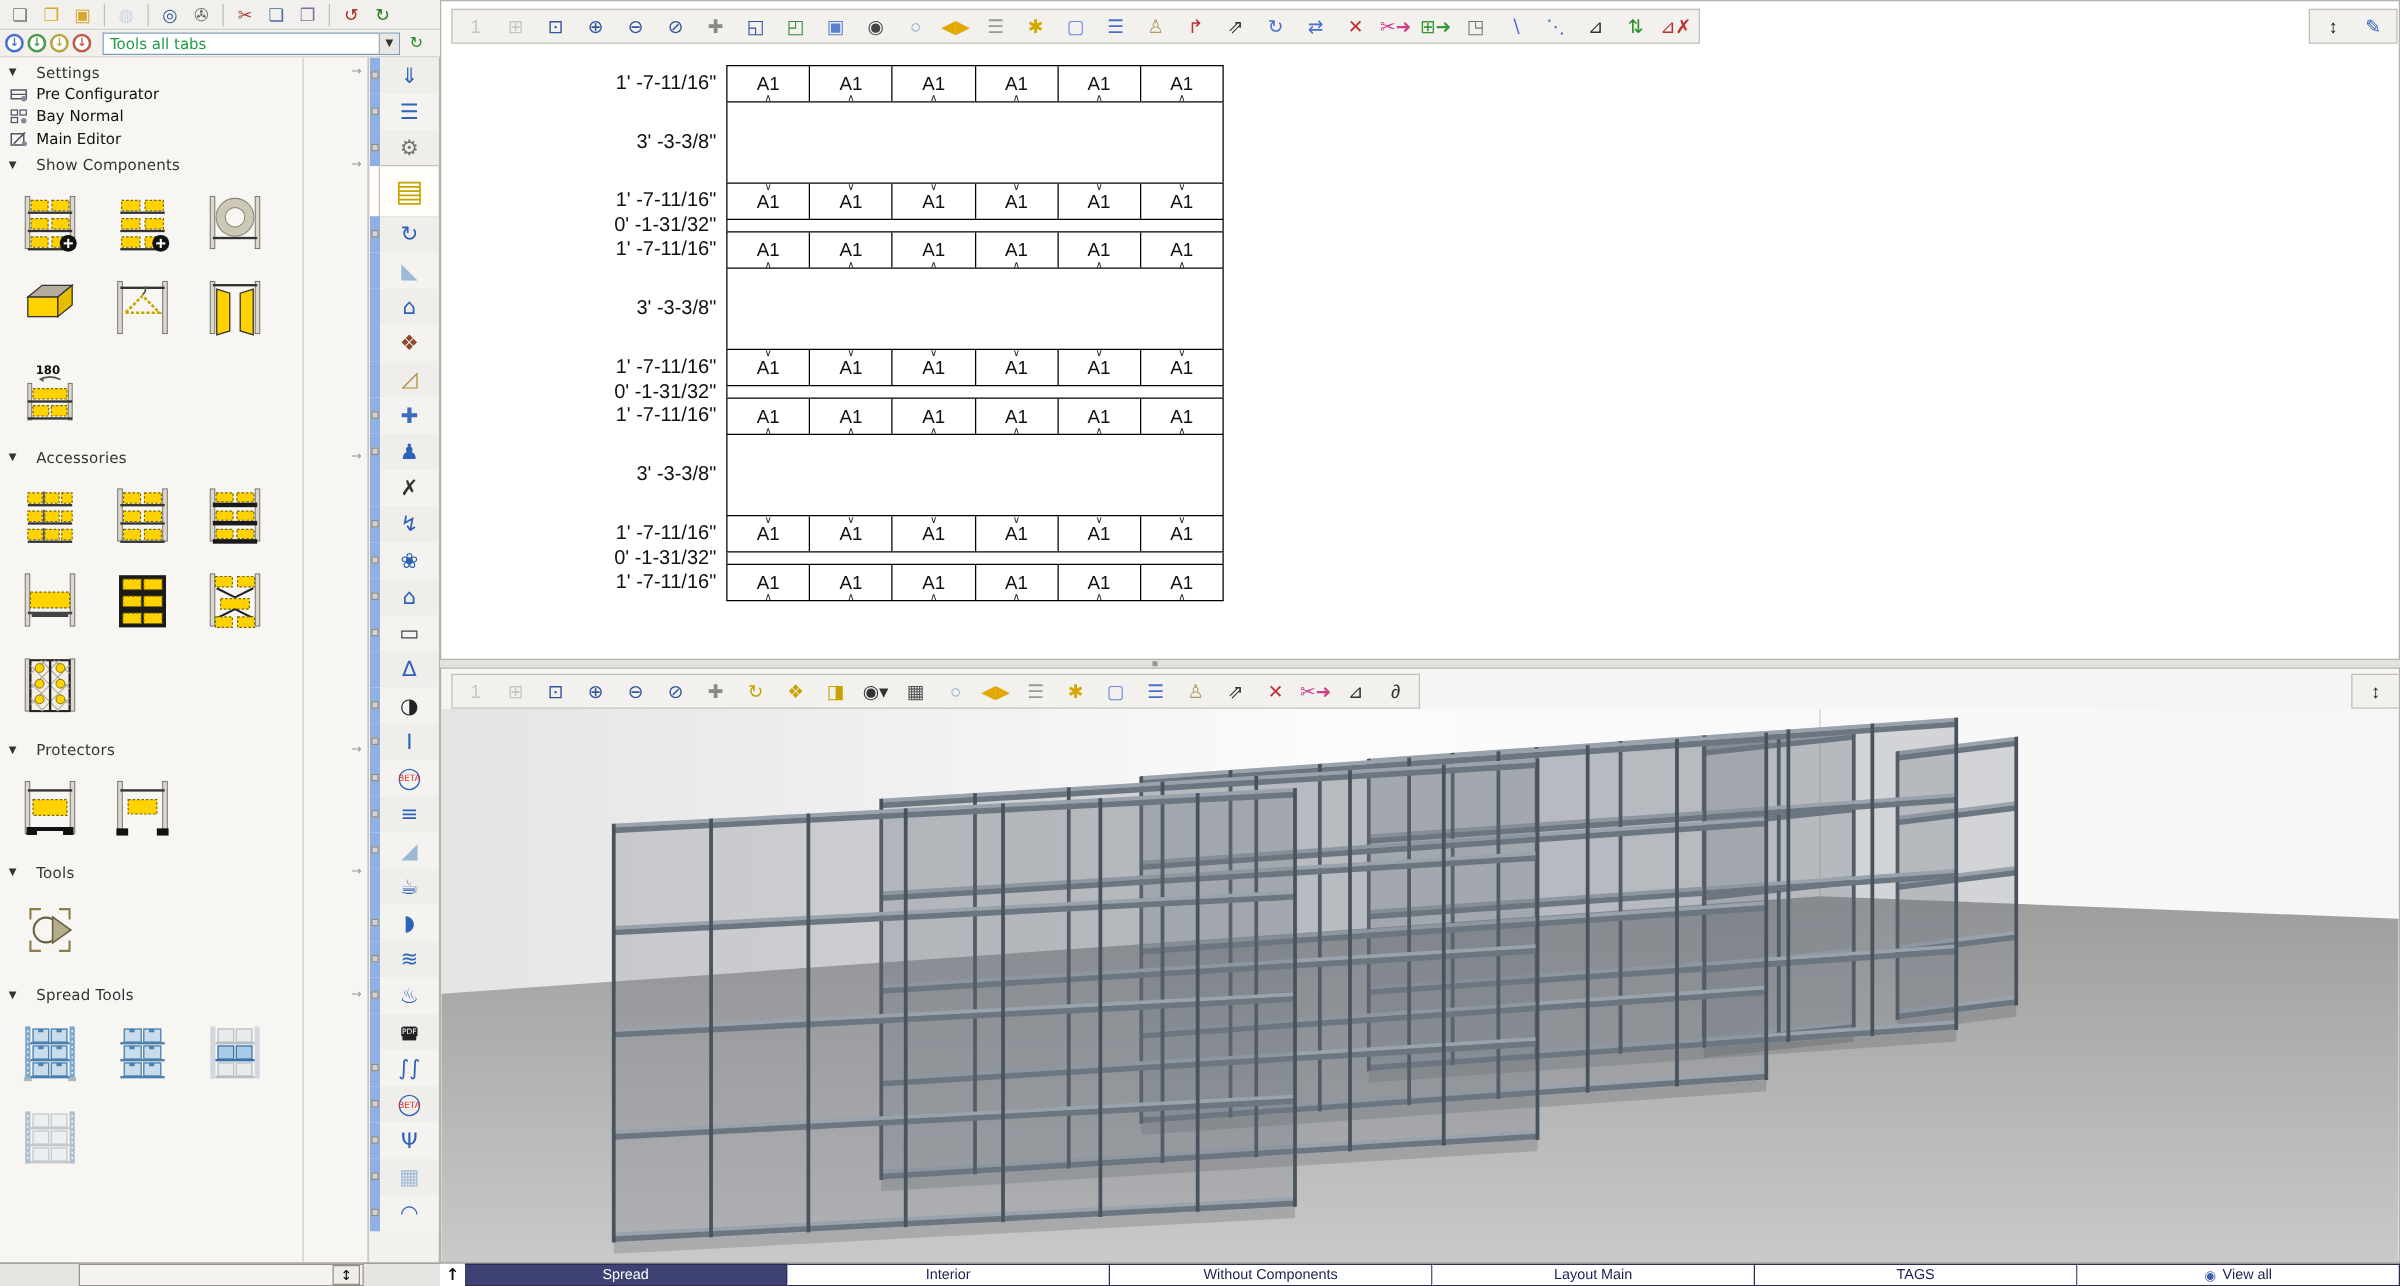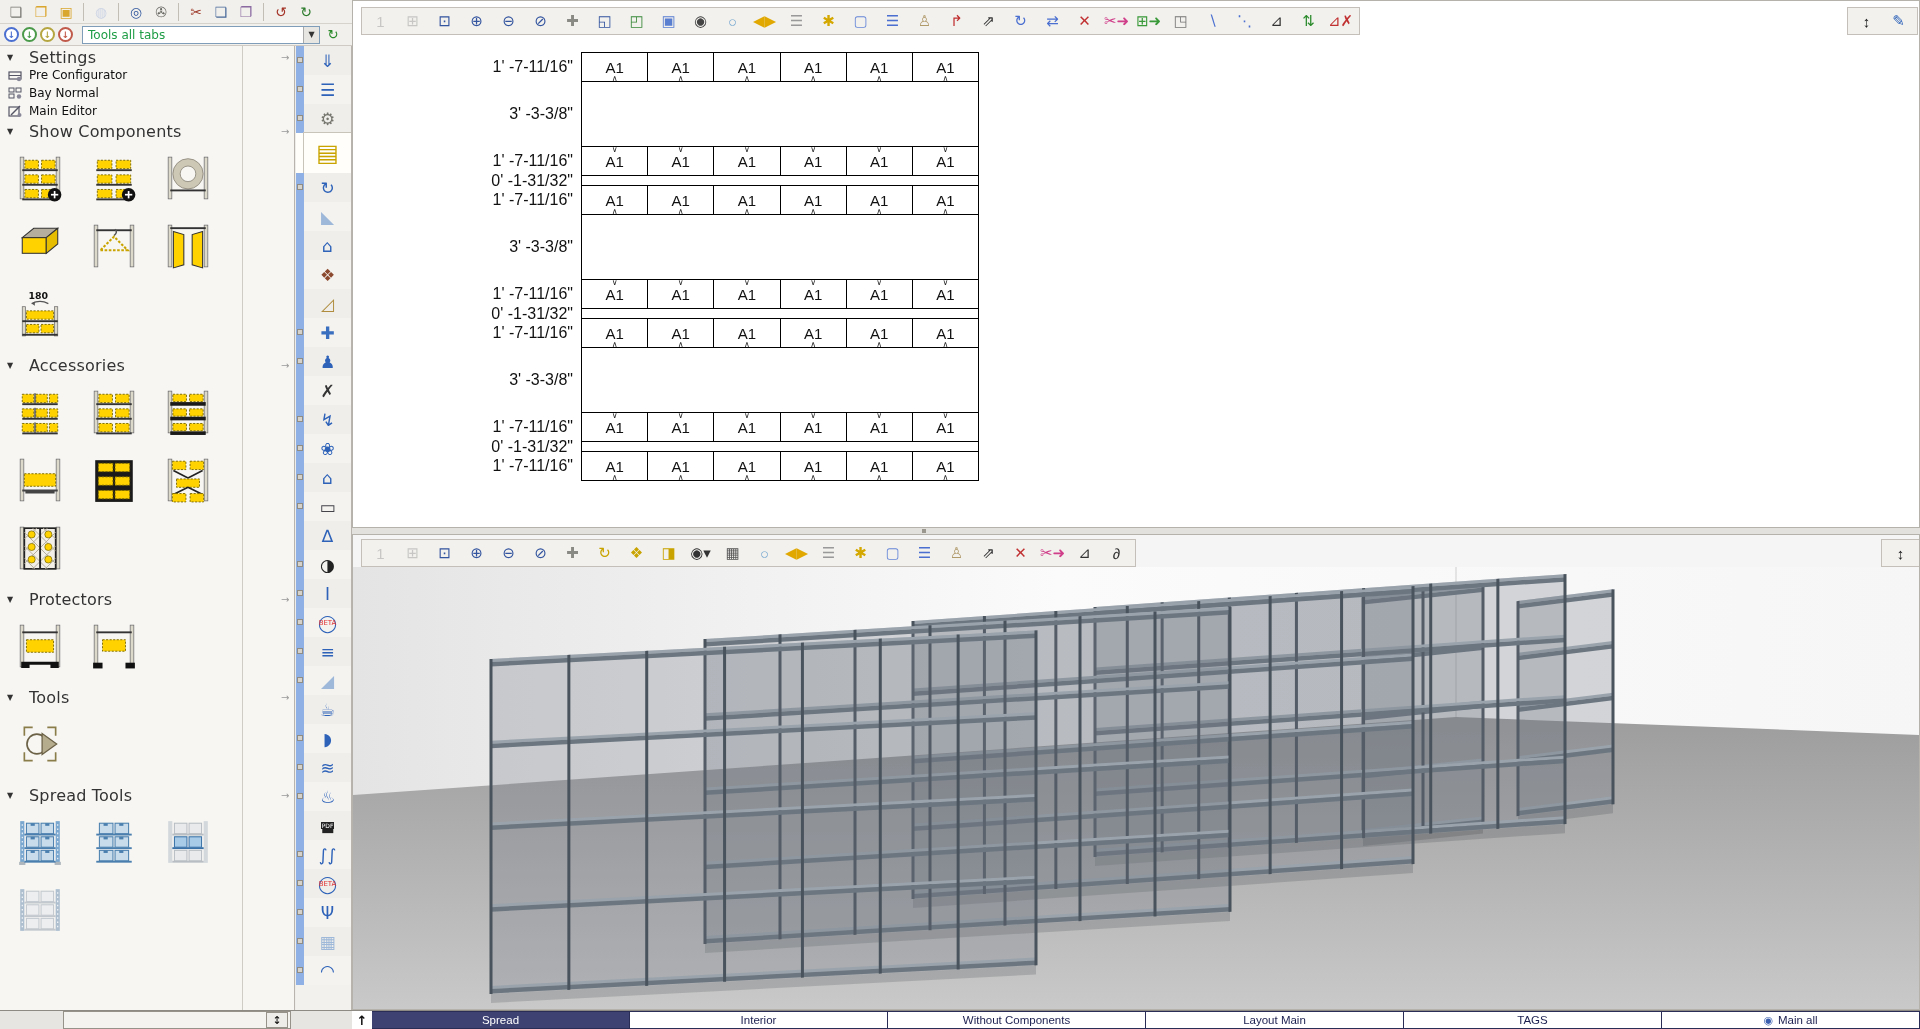--- a/index.html
+++ b/index.html
@@ -25,21 +25,21 @@
     display:flex; align-items:center; justify-content:center; font-size:8px; color:#333; }
   .syncbtn { width:20px; height:18px; display:flex; align-items:center; justify-content:center;
     font-size:13px; color:#2a8a2a; cursor:pointer; }
 
   
   #sidebar { position:absolute; left:0; top:46px; width:295px; height:964px; background:#f7f6f3;
     border-right:1px solid #b9b5ae; overflow:hidden; }
   #sidebar-inner { position:absolute; left:0; top:0; width:243px; height:100%; border-right:1px solid #cfccc5; }
   .sec-h { height:17px; display:flex; align-items:center; padding-left:7px; margin-top:3px; cursor:pointer; }
   .sec-h .chev { font-size:8px; color:#333; width:22px; }
-  .sec-h .slabel { font-size:16px; color:#333; letter-spacing:.2px; }
+  .sec-h .slabel { font-size:12px; color:#333; letter-spacing:.2px; }
   .sec-arrow { position:absolute; left:281px; width:12px; height:12px; font-size:10px; color:#999; cursor:pointer; }
   .sec-item { height:18px; display:flex; align-items:center; padding-left:8px; gap:7px; cursor:pointer; }
   .sec-item .ilabel { font-size:12px; color:#111; }
   .icon-grid { display:grid; grid-template-columns:repeat(3,74px); row-gap:20px; padding:14px 0 16px 16px; }
   .icon-cell { width:48px; height:48px; cursor:pointer; }
   .icon-cell svg { width:48px; height:48px; }
 
   
   #module-strip { position:absolute; left:296px; top:46px; width:56px; height:964px; background:#f2f1ee;
     border-right:1px solid #b9b5ae; overflow:hidden; }
@@ -1285,18 +1285,18 @@
           <span>Without Components</span>
         </div>
         <div class="vtab">
           <span>Layout Main</span>
         </div>
         <div class="vtab">
           <span>TAGS</span>
         </div>
         <div class="vtab">
           <span class="eye">◉</span>
-          <span>Main all</span>
+          <span>View all</span>
         </div>
       </div>
   </div>
 
 </div>
 
 </body></html>

